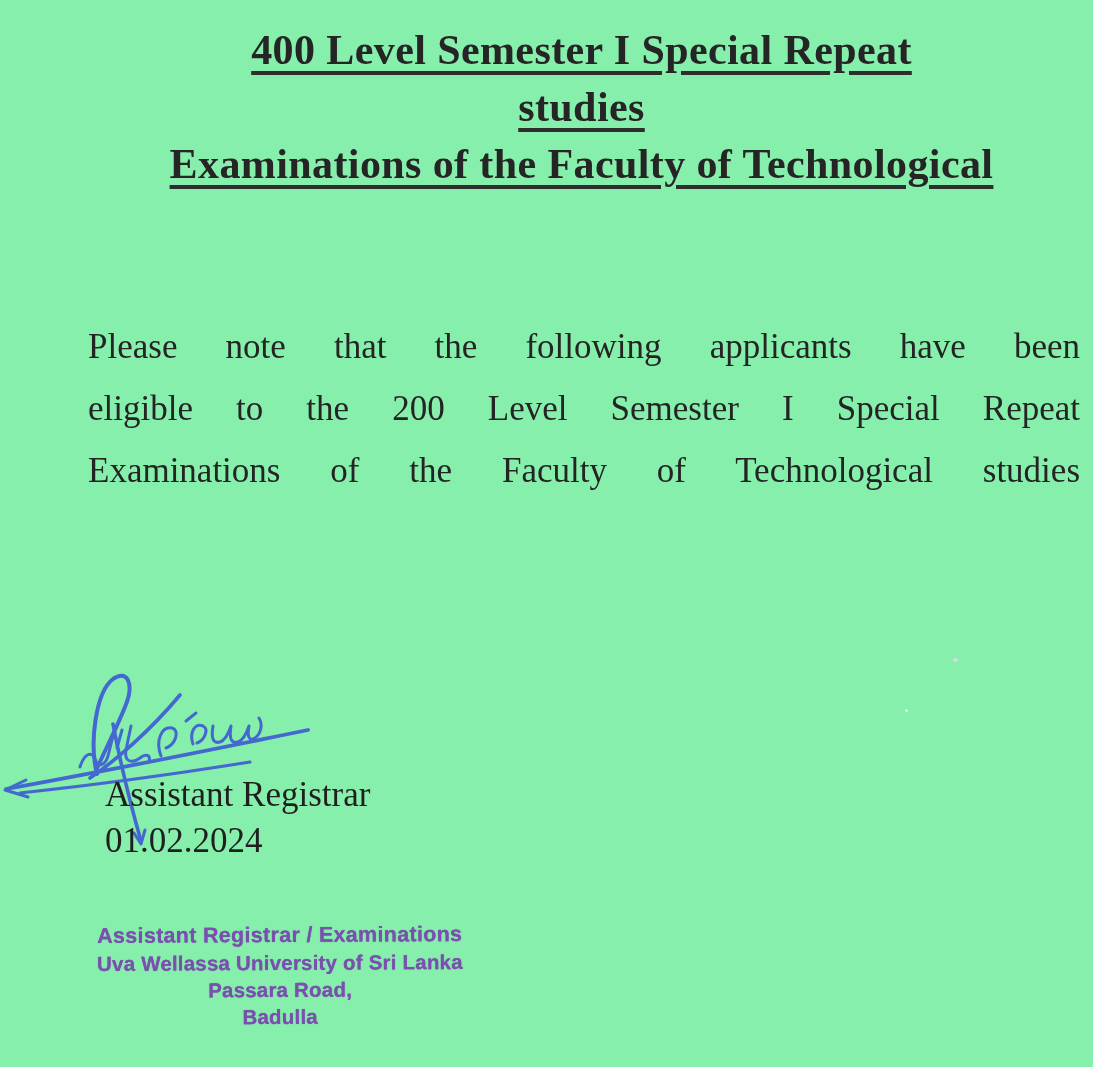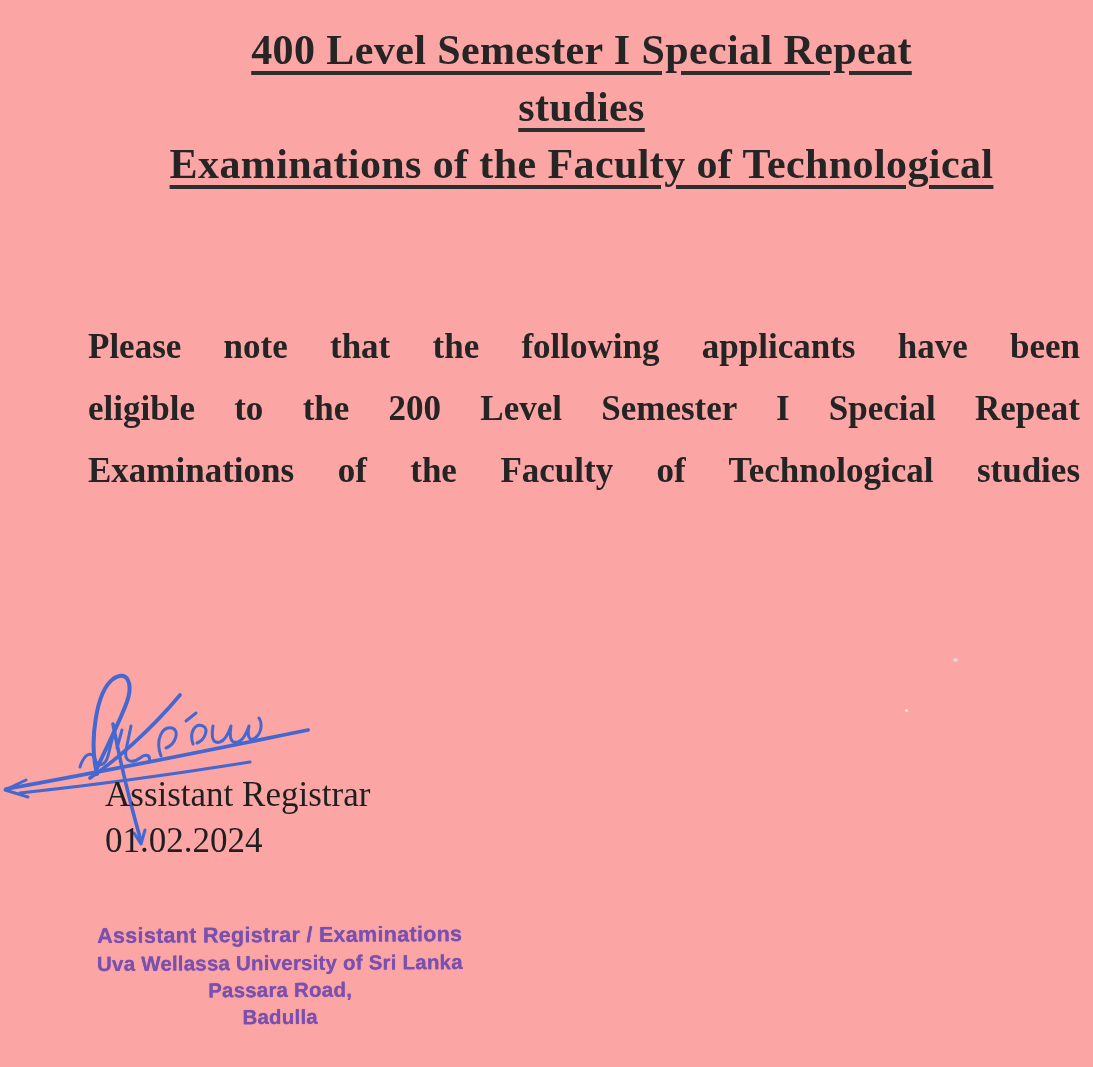--- a/index.html
+++ b/index.html
@@ -1,20 +1,20 @@
 <!DOCTYPE html>
 <html><head>
 <meta charset="utf-8">
 <style>
   html, body { margin: 0; padding: 0; background: #ffffff; }
   .page {
     position: relative;
     width: 1093px;
     height: 1067px;
-    background: #fca5a5;
+    background: #86efac;
     overflow: hidden;
     font-family: "Liberation Serif", serif;
     color: #222;
   }
 
   
   .title-block {
     position: absolute;
     top: 22px;
     left: 78px;
@@ -41,21 +41,20 @@
     width: 992px;
     font-size: 35px;
     line-height: 62px;
     color: #242424;
   }
   .body-line {
     display: block;
     text-align: justify;
     text-align-last: justify;
     word-spacing: 2px;
-    font-weight: bold;
   }
   .body-line.last {
     text-align-last: left;
     word-spacing: 6px;
   }
   .sup {
     font-size: 0.62em;
     vertical-align: baseline;
     position: relative;
     top: -0.55em;

